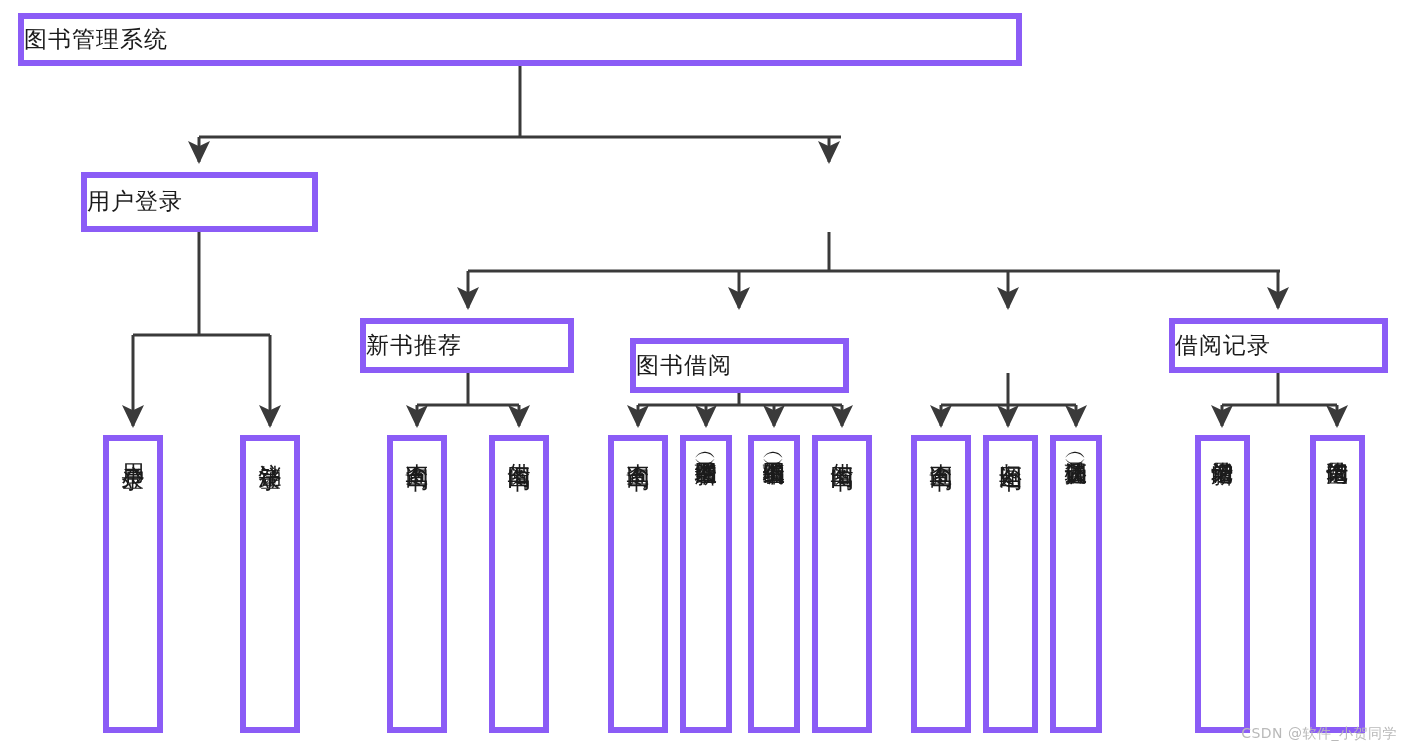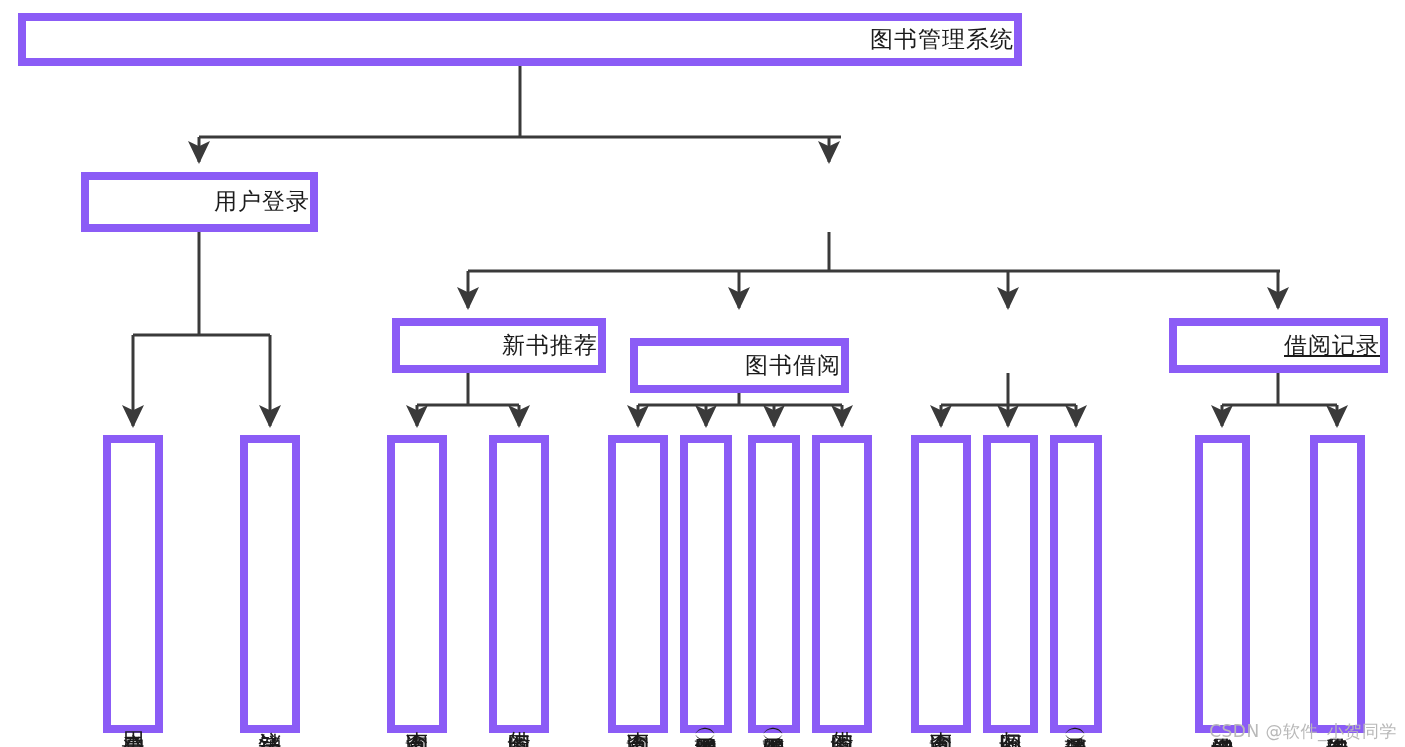--- a/index.html
+++ b/index.html
@@ -22,25 +22,25 @@
     position: absolute;
     left: 0;
     top: 0;
     width: 1405px;
     height: 747px;
     pointer-events: none;
   }
   .node {
     position: absolute;
     box-sizing: border-box;
-    border: 8px solid #8b5cf6;
+    border: 6px solid #8b5cf6;
     background: #ffffff;
     display: flex;
     align-items: center;
-    justify-content: flex-end;
+    justify-content: flex-start;
     color: #1b1b1b;
   }
   .node.horiz {
     font-size: 23px;
     line-height: 1.2;
     letter-spacing: 1px;
     white-space: nowrap;
   }
   .node.root {
     font-size: 23px;
@@ -60,21 +60,21 @@
     text-align: center;
   }
   .node.vert.tight {
     font-size: 22px;
     letter-spacing: 0px;
   }
   .watermark {
     position: absolute;
     right: 8px;
     bottom: 4px;
-    font-size: 17px;
+    font-size: 14px;
     color: #b9b9b9;
     white-space: nowrap;
     letter-spacing: 0.5px;
   }
 </style>
 </head>
 <body>
 
 <div id="canvas">
 
@@ -129,27 +129,27 @@
   </svg>
 
   <div class="node horiz root" style="left:18px; top:13px; width:1004px; height:53px;">
     <span>图书管理系统</span>
   </div>
 
   <div class="node horiz" style="left:81px; top:172px; width:237px; height:60px;">
     <span>用户登录</span>
   </div>
 
-  <div class="node horiz" style="left:360px; top:318px; width:214px; height:55px;margin-left:32px;">
+  <div class="node horiz" style="left:360px; top:318px; width:214px; height:55px;">
     <span>新书推荐</span>
   </div>
   <div class="node horiz" style="left:630px; top:318px; width:219px; height:55px;margin-top:20px;">
     <span>图书借阅</span>
   </div>
-  <div class="node horiz" style="left:1169px; top:318px; width:219px; height:55px;text-decoration:underline;">
+  <div class="node horiz" style="left:1169px; top:318px; width:219px; height:55px;">
     <span>借阅记录</span>
   </div>
 
   <div class="node vert" style="left:103px; top:435px; width:60px; height:298px;">
     <span class="vtext">用户登录</span>
   </div>
   <div class="node vert" style="left:240px; top:435px; width:60px; height:298px;">
     <span class="vtext">注销登录</span>
   </div>
 

